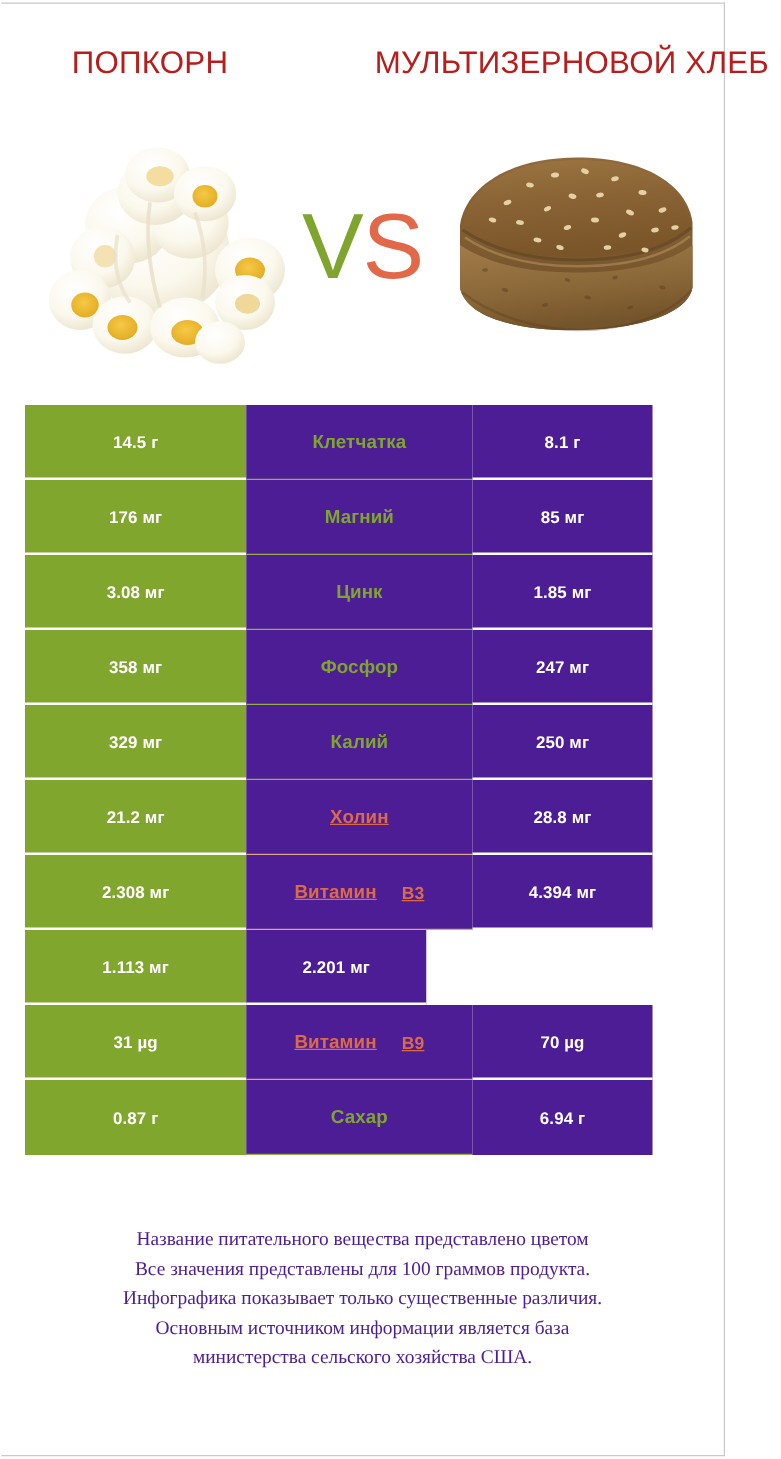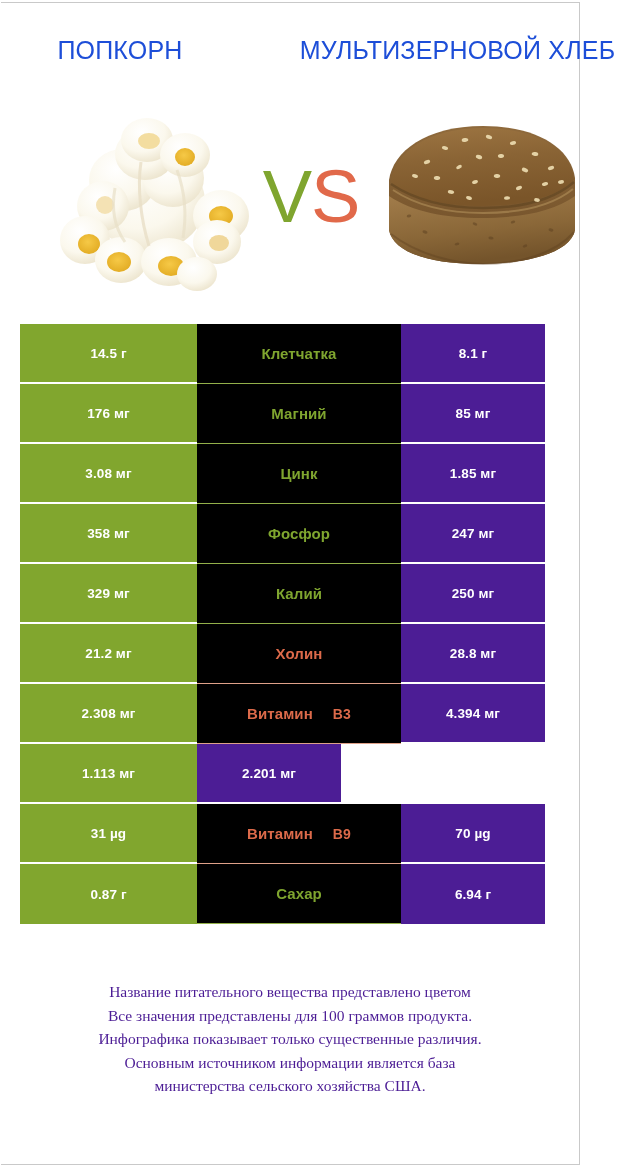--- a/index.html
+++ b/index.html
@@ -45,21 +45,21 @@
     top: 34px;
     left: 0;
     width: 581px;
     height: 70px;
   }
   .title {
     position: absolute;
     top: 0;
     font-size: 25px;
     line-height: 32px;
-    color: #1d4ed8;
+    color: #b91c1c;
     font-weight: 400;
     text-align: center;
     letter-spacing: 0.2px;
     white-space: normal;
   }
   .title-left {
     left: 0px;
     width: 240px;
   }
   .title-right {
@@ -67,21 +67,20 @@
     width: 335px;
   }
 
   
   .hero {
     position: absolute;
     top: 104px;
     left: 0;
     width: 581px;
     height: 195px;
-    margin-left: 21px;
   }
   .vs {
     position: absolute;
     left: 228px;
     top: 48px;
     width: 124px;
     height: 90px;
     font-size: 74px;
     line-height: 90px;
     font-weight: 400;
@@ -129,43 +128,43 @@
   .cell-left {
     width: 177px;
     background: #81A62E;
     color: #ffffff;
     font-size: 13.5px;
     font-weight: 700;
     border-bottom: 2px solid #ffffff;
     letter-spacing: 0.1px;
   }
   .cell-mid {
-    width: 204px;
-    background: #000000;
+    width: 181px;
+    background: #4c1d95;
     font-size: 15px;
     font-weight: 700;
     letter-spacing: 0.1px;
   }
   .cell-right {
     width: 144px;
     background: #4c1d95;
     color: #ffffff;
     font-size: 13.5px;
     font-weight: 700;
     border-bottom: 2px solid #ffffff;
     letter-spacing: 0.1px;
   }
   .row:last-child .cell-left,
   .row:last-child .cell-right { border-bottom: none; }
 
   .cell-mid .label-main { font-weight: 700; }
   .cell-mid .label-sub { font-weight: 600; font-size: 14px; margin-left: 20px; }
 
   .mid-green { color: #7FA52F; border-bottom: 1px solid #93B04A; }
-  .mid-orange { color: #DC6A4A; border-bottom: 1px solid #DFA189; }
+  .mid-orange { color: #DC6A4A; border-bottom: 1px solid #DFA189; text-decoration: underline; }
   .row:last-child .cell-mid { border-bottom: 1px solid #93B04A; }
 
   
   .footer {
     position: absolute;
     left: 22px;
     top: 980px;
     width: 536px;
     text-align: center;
     font-size: 15.5px;

